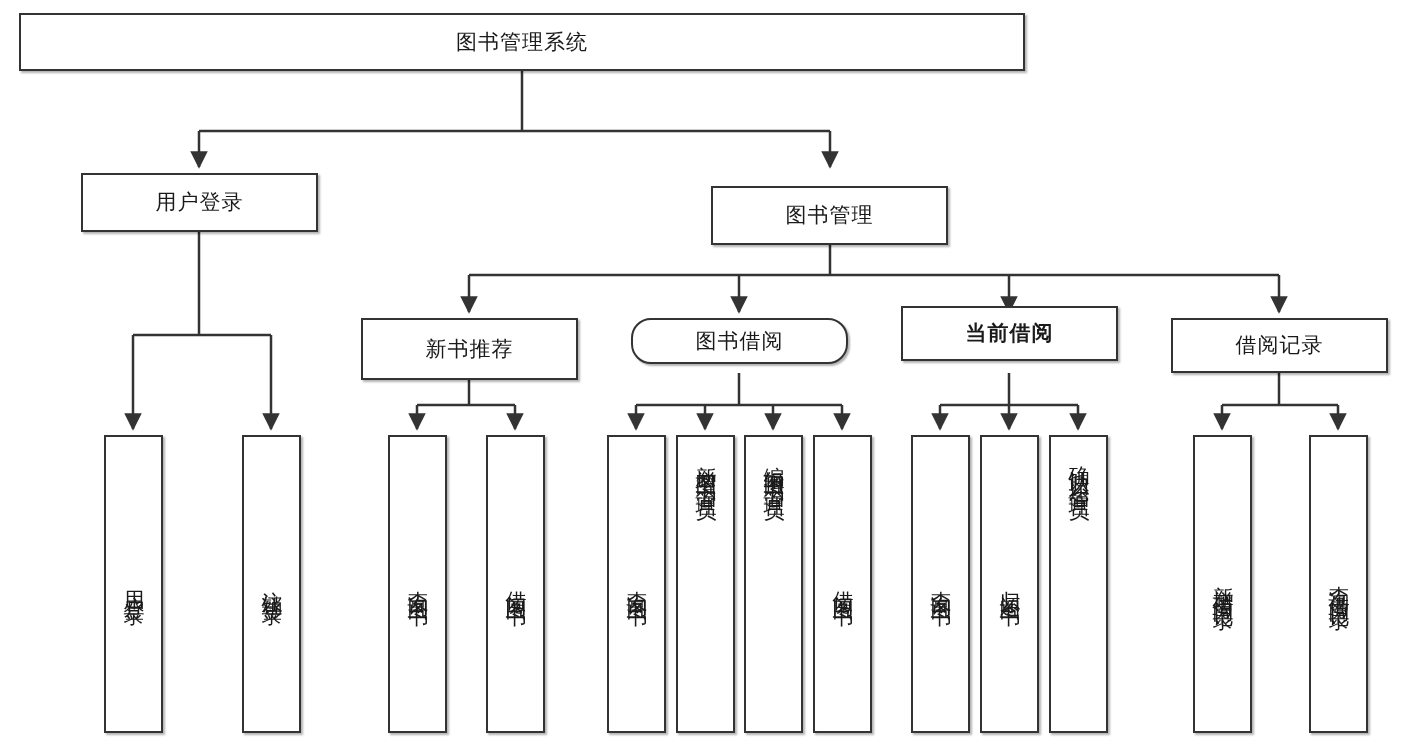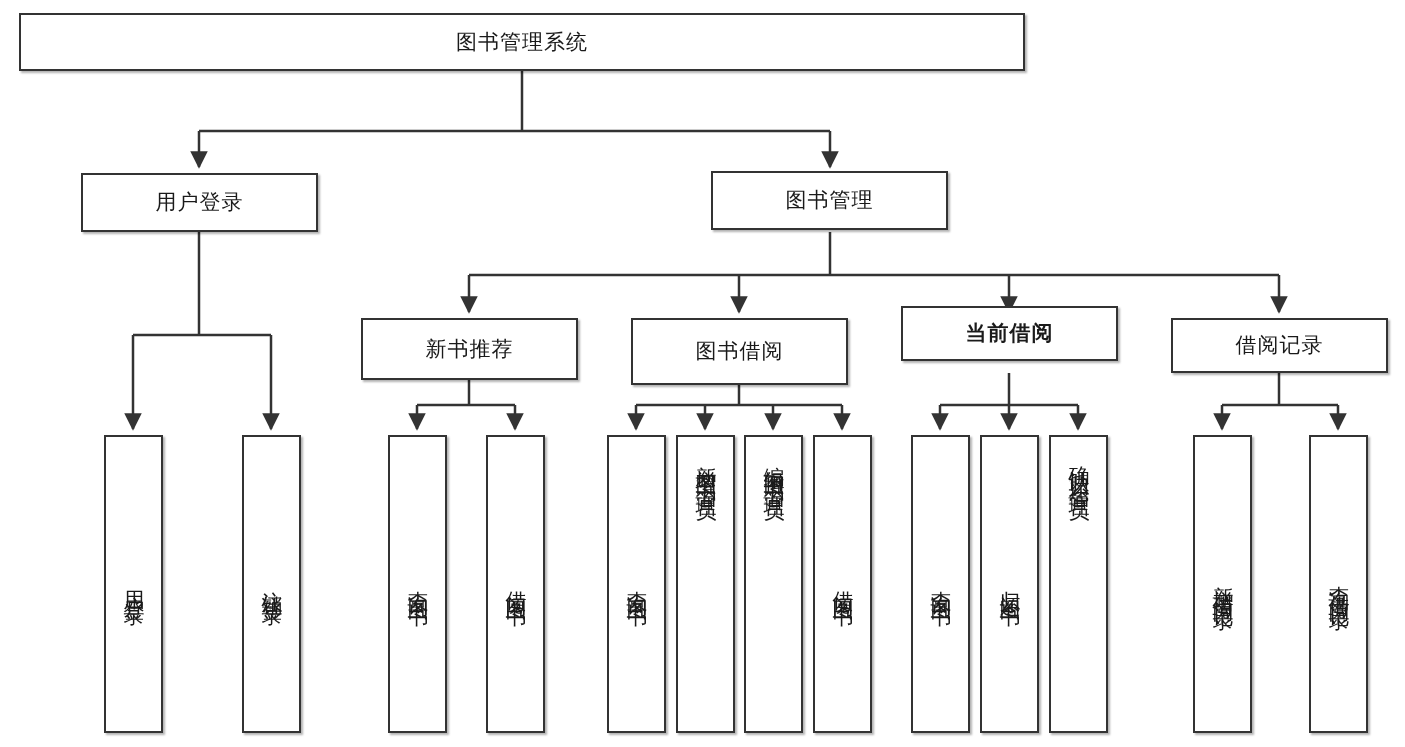--- a/index.html
+++ b/index.html
@@ -127,28 +127,28 @@
     </g>
   </svg>
 
   <div class="node-box" style="left:19px; top:13px; width:1006px; height:58px;">
     <span class="node-label-h">图书管理系统</span>
   </div>
 
   <div class="node-box" style="left:81px; top:173px; width:237px; height:59px;">
     <span class="node-label-h">用户登录</span>
   </div>
-  <div class="node-box" style="left:711px; top:171px; width:237px; height:59px;">
+  <div class="node-box" style="left:711px; top:186px; width:237px; height:59px;">
     <span class="node-label-h">图书管理</span>
   </div>
 
   <div class="node-box" style="left:361px; top:318px; width:217px; height:62px;">
     <span class="node-label-h">新书推荐</span>
   </div>
-  <div class="node-box" style="left:631px; top:318px; width:217px; height:67px;">
+  <div class="node-box" style="left:631px; top:318px; width:217px; height:46px;border-radius:20px;">
     <span class="node-label-h">图书借阅</span>
   </div>
   <div class="node-box" style="left:901px; top:306px; width:217px; height:55px;font-weight:bold;">
     <span class="node-label-h">当前借阅</span>
   </div>
   <div class="node-box" style="left:1171px; top:318px; width:217px; height:55px;text-align:right;">
     <span class="node-label-h">借阅记录</span>
   </div>
 
   <div class="node-box leaf-box center-v" style="left:104px; top:435px; width:59px; height:298px;">

